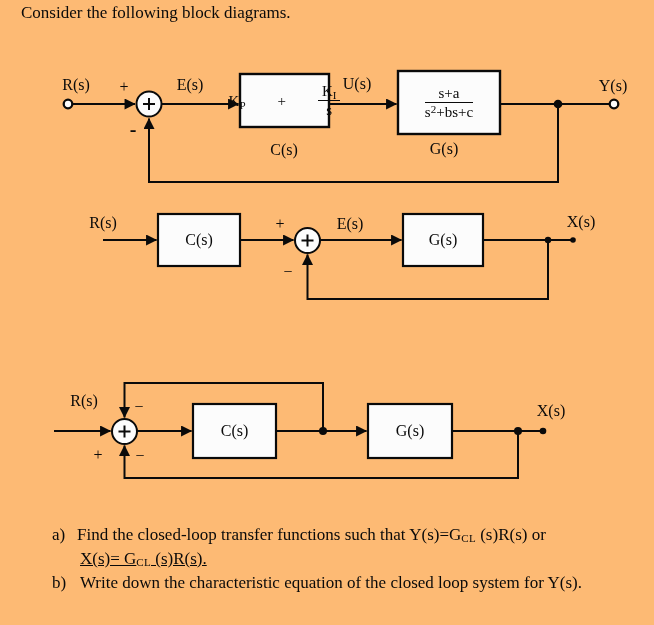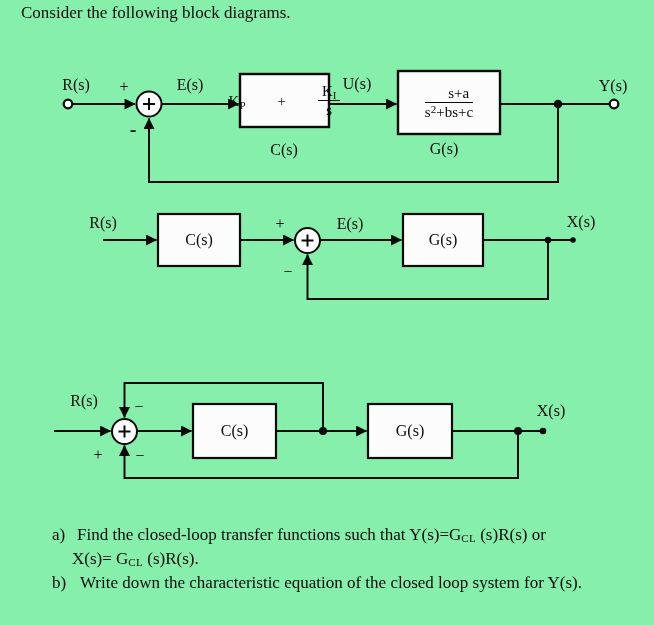--- a/index.html
+++ b/index.html
@@ -1,18 +1,18 @@
 <!DOCTYPE html>
 <html><head>
 <meta charset="utf-8">
 <style>
   html,body { margin:0; padding:0; background:#ffffff; }
   #page {
     position:relative; width:654px; height:625px;
-    background:#86efac; overflow:hidden;
+    background:#fdba74; overflow:hidden;
     font-family:"Liberation Serif", serif; color:#0a0a0a;
   }
   #wires { position:absolute; left:0; top:0; }
   .lbl {
     position:absolute; transform:translateX(-50%);
     font-size:16px; line-height:18px; white-space:nowrap;
   }
   .title {
     position:absolute; left:21px; top:3px;
     font-size:17px; line-height:20px; white-space:nowrap;
@@ -20,21 +20,21 @@
   .sign { font-size:16px; }
   .sign-bold { font-size:20px; line-height:20px; font-weight:bold; }
   .blockContent {
     position:absolute; display:flex; align-items:center; justify-content:center;
     font-size:15px; line-height:16px;
   }
   .blockContent .op { margin:0 4px; }
   sub { font-size:11px; vertical-align:-3px; line-height:0; }
   sup { font-size:11px; vertical-align:4px; line-height:0; }
   .frac { display:inline-block; text-align:center; vertical-align:middle; }
-  .frac .num { display:block; border-bottom:1.6px solid #0a0a0a; padding:0 4px 1px 4px;text-align:right; }
+  .frac .num { display:block; border-bottom:1.6px solid #0a0a0a; padding:0 4px 1px 4px; }
   .frac .den { display:block; padding-top:1px; }
   .qmark { position:absolute; font-size:17px; line-height:20px; white-space:nowrap; }
   .qline { position:absolute; font-size:17px; line-height:20px; white-space:nowrap; }
   .subsc { font-size:11px; vertical-align:-2px; letter-spacing:0.3px; }
 </style>
 </head>
 <body>
 
 <div id="page">
 
@@ -141,19 +141,19 @@
   </div>
   <div class="blockContent" style="left:368px; top:404px; width:84px; height:54px; font-size:16px;">
     <span>G(s)</span>
   </div>
   <div class="lbl" style="left:551px; top:402px;">X(s)</div>
 
   <div class="qmark" style="left:52px; top:525px;">a)</div>
   <div class="qline" style="left:77px; top:525px;">
     <span>Find the closed-loop transfer functions such that Y(s)=G</span><span class="subsc">CL</span><span> (s)R(s) or</span>
   </div>
-  <div class="qline" style="left:72px; top:549px;">
+  <div class="qline" style="left:80px; top:549px;text-decoration:underline;">
     <span>X(s)= G</span><span class="subsc">CL</span><span> (s)R(s).</span>
   </div>
   <div class="qmark" style="left:52px; top:573px;">b)</div>
   <div class="qline" style="left:80px; top:573px;text-align:right;">Write down the characteristic equation of the closed loop system for Y(s).</div>
 
 </div>
 
 </body></html>

